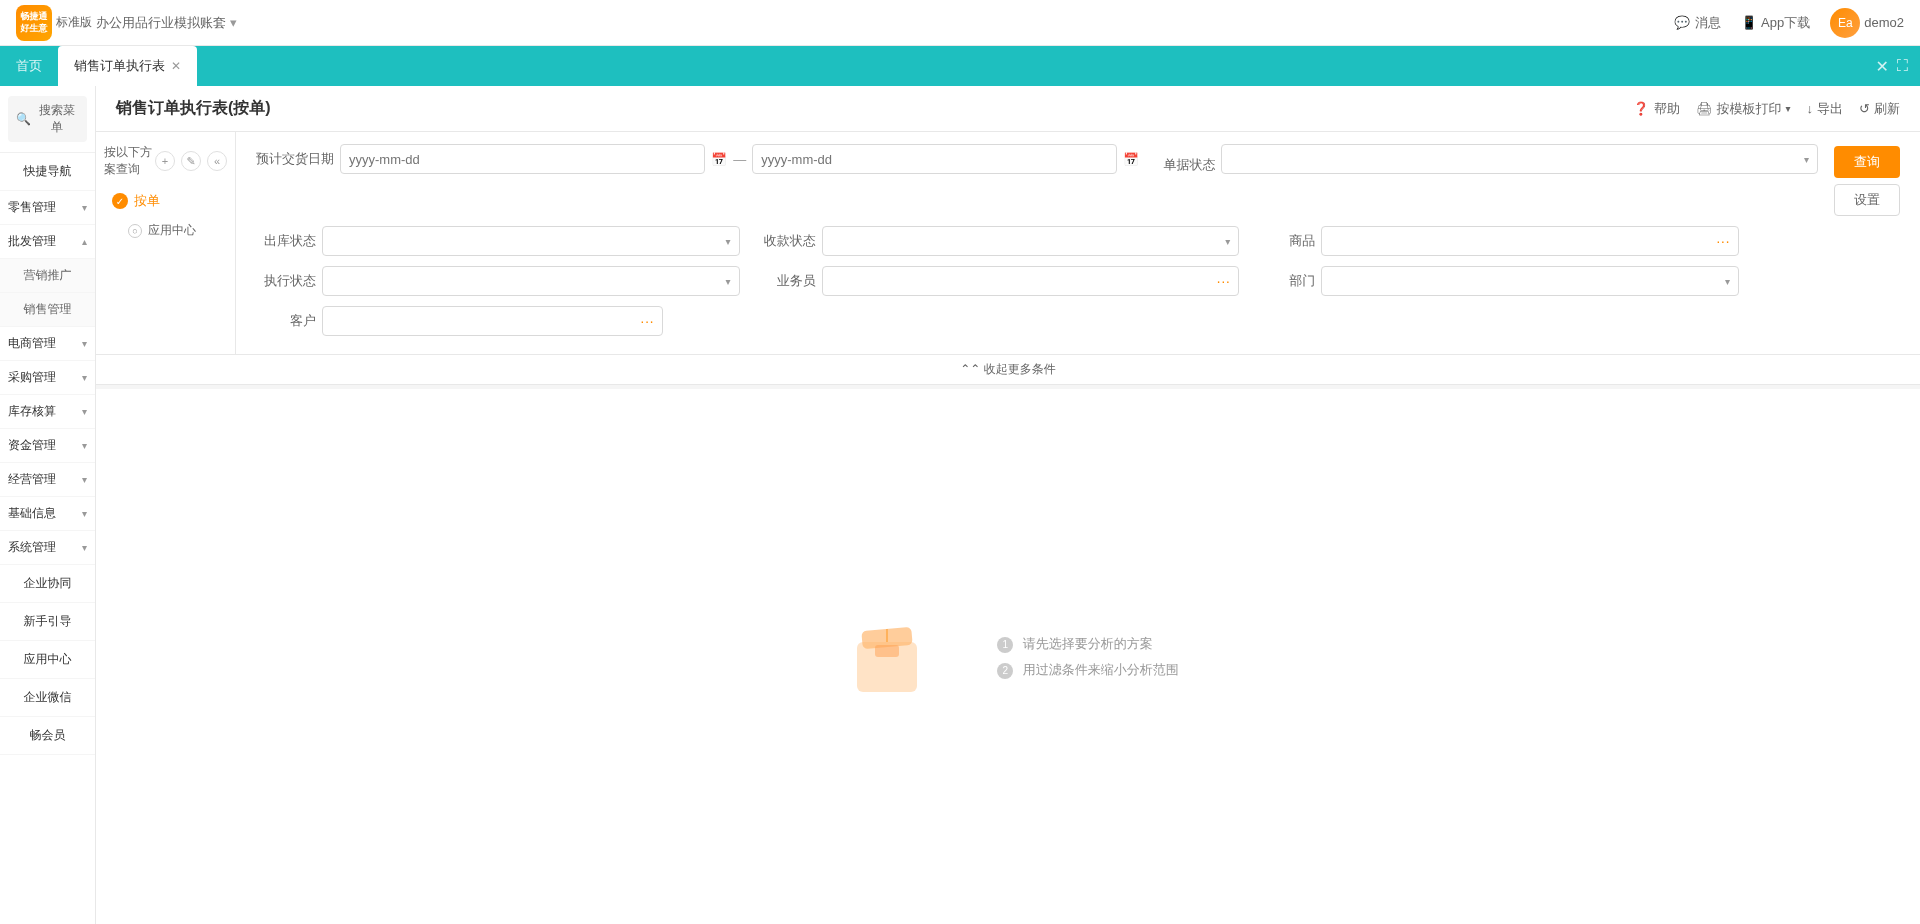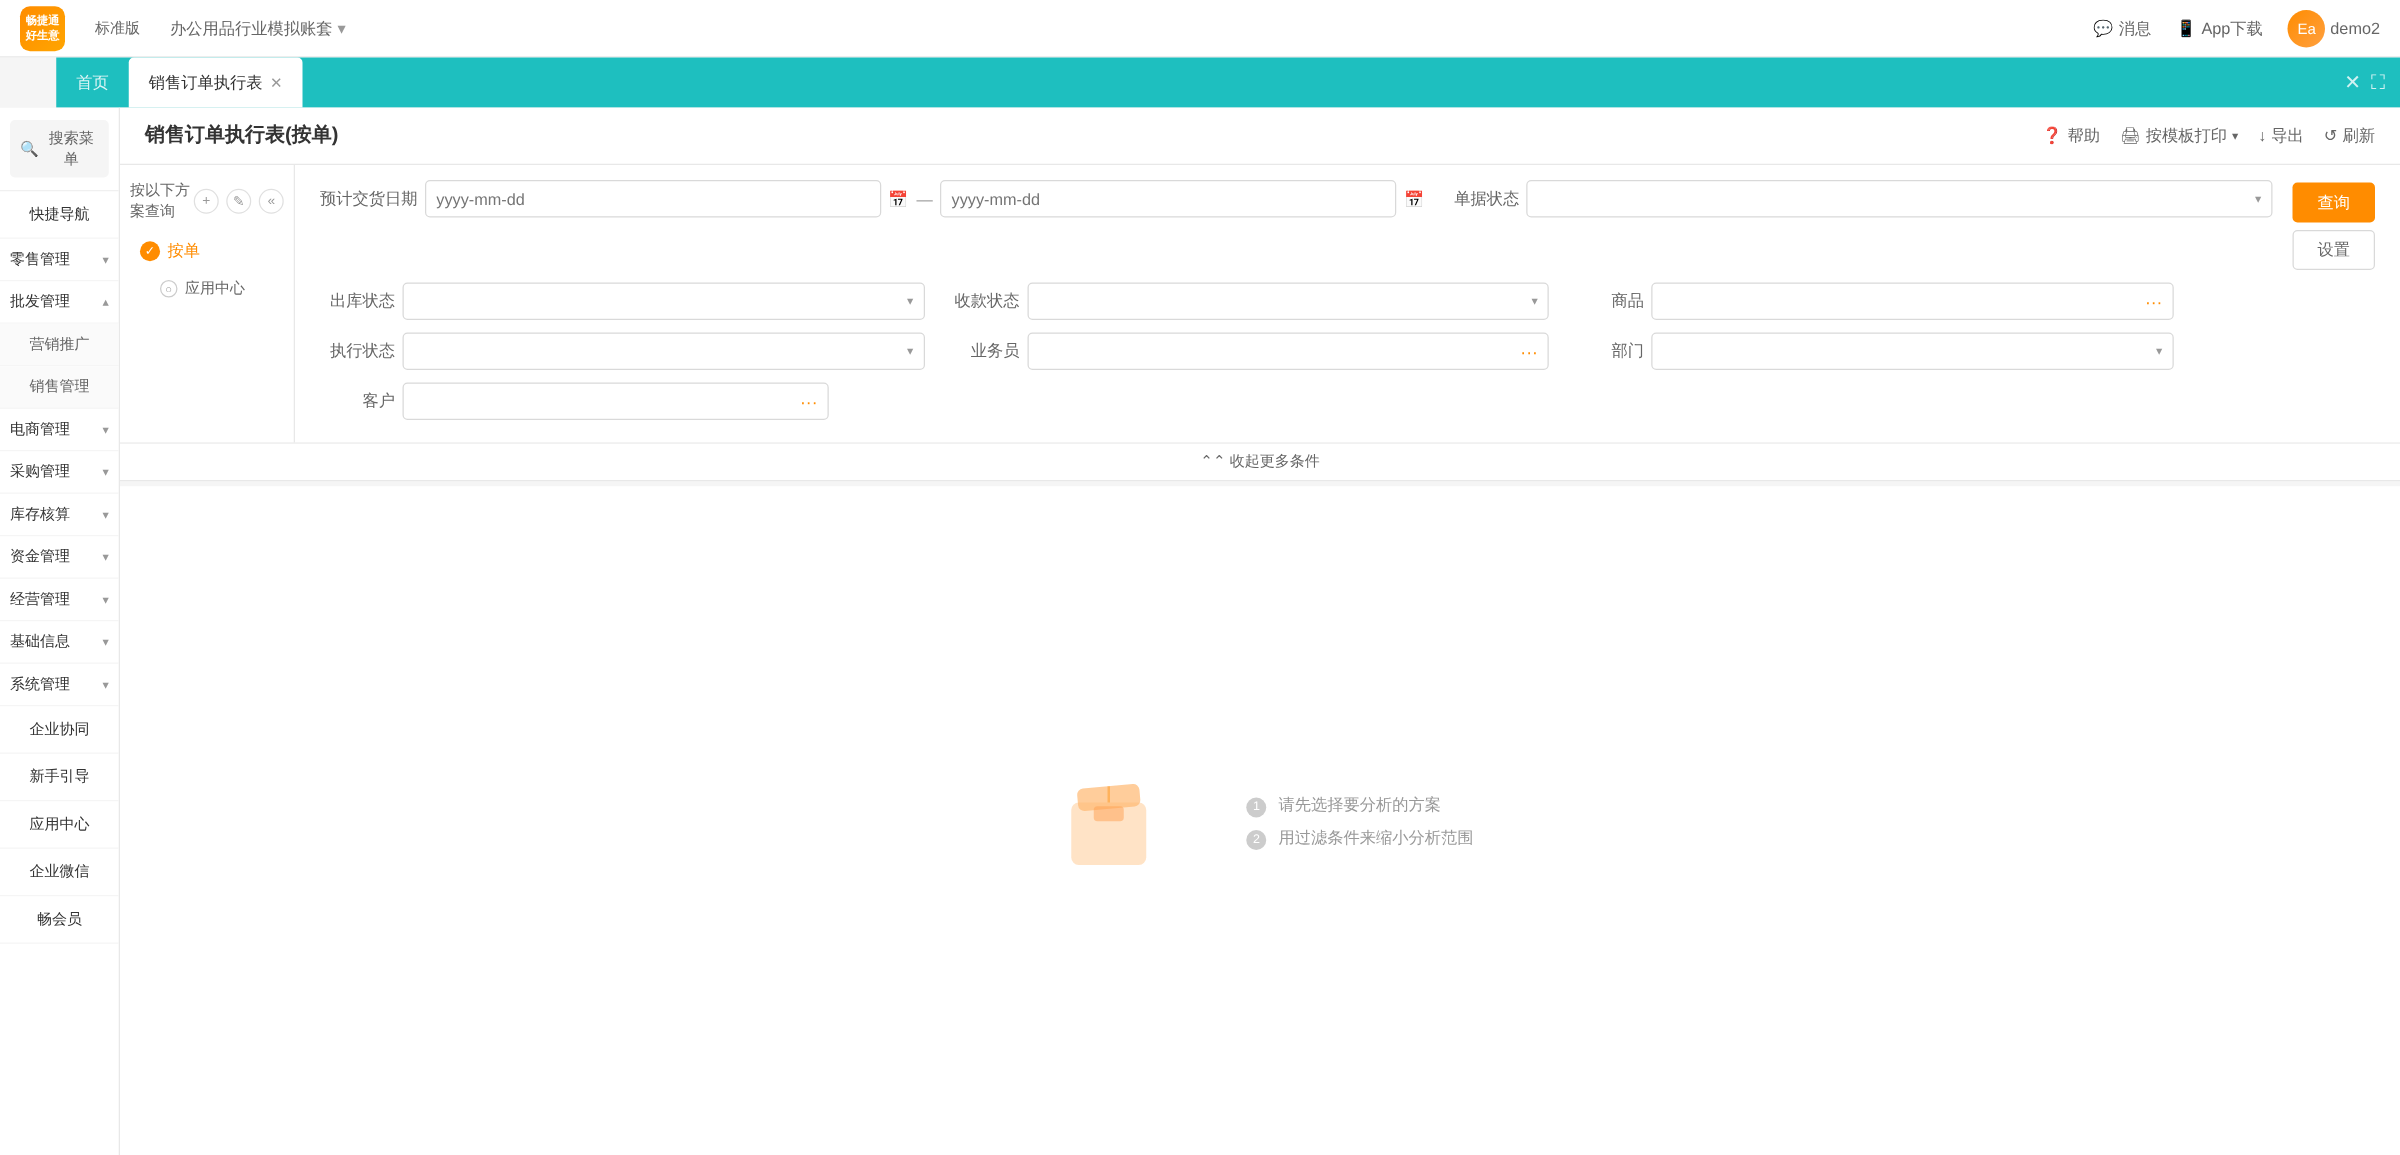--- a/index.html
+++ b/index.html
@@ -9,21 +9,21 @@
     .top-header {
       height: 46px;
       background: #fff;
       display: flex;
       align-items: center;
       padding: 0 16px;
       border-bottom: 1px solid #e8e8e8;
       justify-content: space-between;
       flex-shrink: 0;
     }
-    .top-header-left { display: flex; align-items: center; gap: 24px; }
+    .top-header-left { display: flex; align-items: center; gap: 4px; }
     .app-logo {
       width: 36px; height: 36px; border-radius: 8px;
       background: linear-gradient(135deg, #ff8c00, #ffa500);
       display: flex; align-items: center; justify-content: center;
       color: white; font-size: 11px; font-weight: bold; text-align: center; line-height: 1.2;
     }
     .app-name { font-size: 12px; color: #666; }
     .breadcrumb-nav { display: flex; align-items: center; gap: 4px; color: #666; font-size: 13px; }
     .breadcrumb-nav .chevron { color: #999; }
 
@@ -37,21 +37,20 @@
     }
 
     
     .tab-bar {
       height: 40px;
       background: #1ebfbf;
       display: flex;
       align-items: center;
       padding: 0 0;
       flex-shrink: 0;
-      margin-left: 45px;
     }
     .tab-item {
       height: 40px;
       display: flex; align-items: center;
       padding: 0 16px;
       cursor: pointer;
       font-size: 13px;
       color: rgba(255,255,255,0.85);
       gap: 6px;
     }
@@ -425,21 +424,21 @@
 
           <div style="display:flex; align-items:center; gap:6px; flex: 2;">
             <span class="filter-label">预计交货日期</span>
             <input type="text" class="filter-input" style="width: 110px;" placeholder="yyyy-mm-dd">
             <span style="color:#ccc; cursor:pointer;">📅</span>
             <span style="color:#999;">—</span>
             <input type="text" class="filter-input" style="width: 110px;" placeholder="yyyy-mm-dd">
             <span style="color:#ccc; cursor:pointer;">📅</span>
           </div>
 
-          <div style="display:flex; align-items:center; gap:6px; flex: 1.5;">
+          <div style="display:flex; align-items:flex-end; gap:6px; flex: 1.5;">
             <span class="filter-label">单据状态</span>
             <div class="filter-select">
               <span></span>
               <span class="select-arrow">▾</span>
             </div>
           </div>
 
           <div style="display:flex; flex-direction: column; gap:6px; padding-top: 2px;">
             <button class="query-btn">查询</button>
             <button class="settings-btn" style="margin-left:0;">设置</button>

